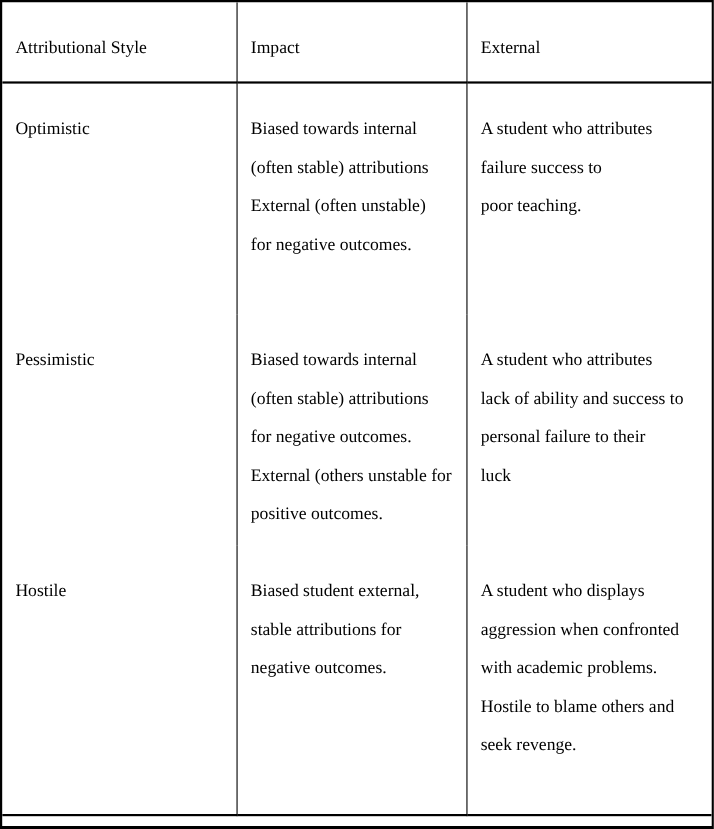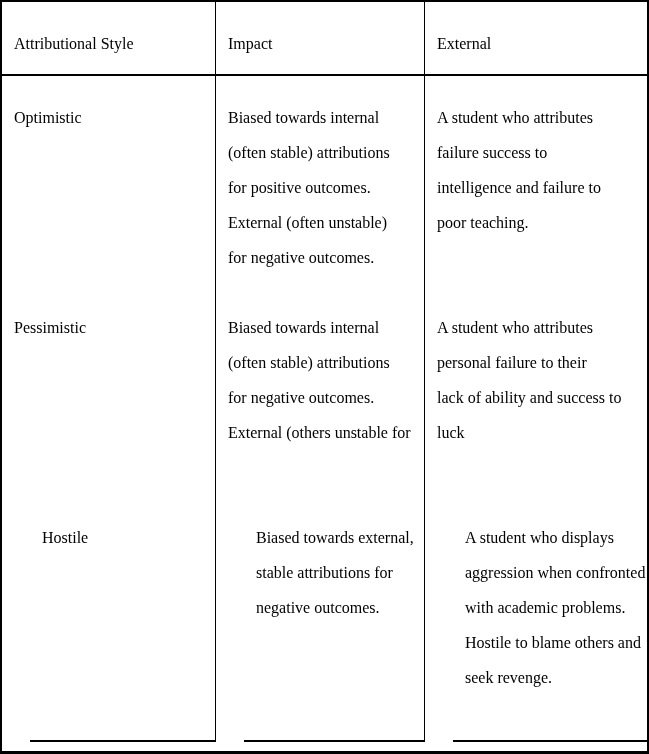--- a/index.html
+++ b/index.html
@@ -40,21 +40,20 @@
   }
   .cell.header {
     display: flex;
     align-items: flex-end;
     padding: 0 10px 20px 12px;
     border-bottom: 2px solid #000000;
     line-height: 20px;
   }
   .cell.last-row {
     border-bottom: 2px solid #000000;
-    margin-left: 28px;
   }
   .ln {
     display: block;
     white-space: nowrap;
   }
 </style>
 </head>
 <body>
 
 <div class="table-wrap">
@@ -69,52 +68,51 @@
     <div class="cell header col-3">
       <span>External</span>
     </div>
 
     <div class="cell col-1">
       <span class="ln">Optimistic</span>
     </div>
     <div class="cell col-2">
       <span class="ln">Biased towards internal</span>
       <span class="ln">(often stable) attributions</span>
-      <span class="ln">for positive outcomes.</span>
       <span class="ln">External (often unstable)</span>
       <span class="ln">for negative outcomes.</span>
     </div>
     <div class="cell col-3">
       <span class="ln">A student who attributes</span>
       <span class="ln">failure success to</span>
-      <span class="ln">intelligence and failure to</span>
       <span class="ln">poor teaching.</span>
     </div>
 
     <div class="cell col-1">
       <span class="ln">Pessimistic</span>
     </div>
     <div class="cell col-2">
       <span class="ln">Biased towards internal</span>
       <span class="ln">(often stable) attributions</span>
       <span class="ln">for negative outcomes.</span>
       <span class="ln">External (others unstable for</span>
+      <span class="ln">positive outcomes.</span>
     </div>
     <div class="cell col-3">
       <span class="ln">A student who attributes</span>
+      <span class="ln">lack of ability and success to</span>
       <span class="ln">personal failure to their</span>
-      <span class="ln">lack of ability and success to</span>
       <span class="ln">luck</span>
     </div>
 
     <div class="cell col-1 last-row">
       <span class="ln">Hostile</span>
     </div>
     <div class="cell col-2 last-row">
-      <span class="ln">Biased towards external,</span>
+      <span class="ln">Biased student external,</span>
       <span class="ln">stable attributions for</span>
       <span class="ln">negative outcomes.</span>
     </div>
     <div class="cell col-3 last-row">
       <span class="ln">A student who displays</span>
       <span class="ln">aggression when confronted</span>
       <span class="ln">with academic problems.</span>
       <span class="ln">Hostile to blame others and</span>
       <span class="ln">seek revenge.</span>
     </div>

